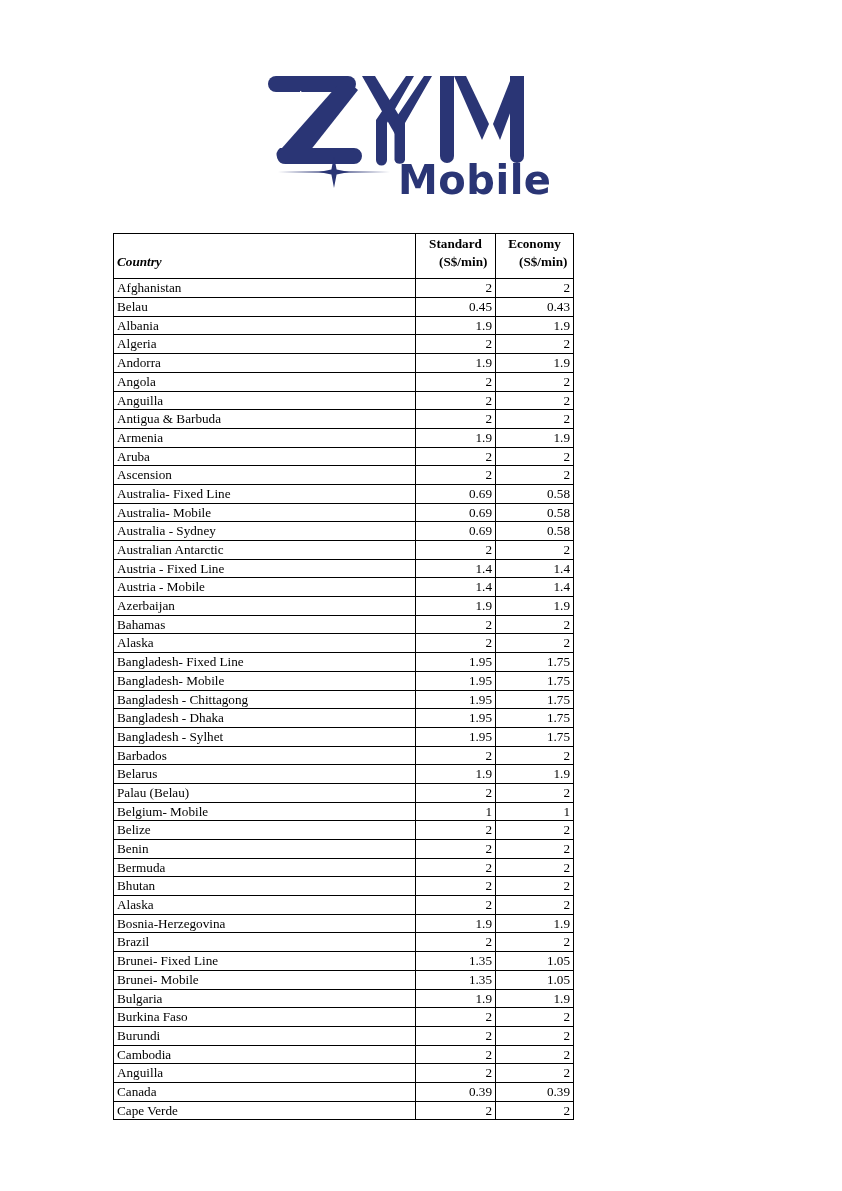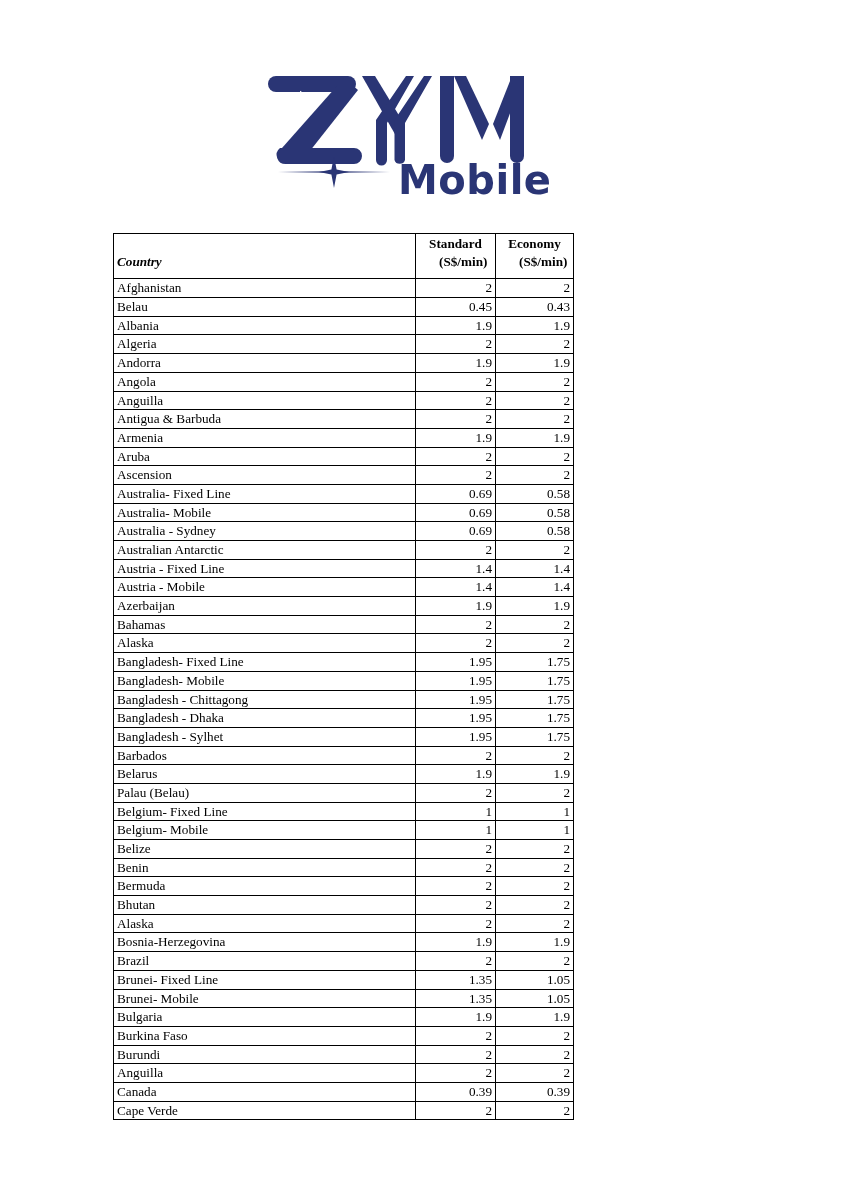--- a/index.html
+++ b/index.html
@@ -306,25 +306,20 @@
           <td class="country">Belarus</td>
           <td class="num">1.9</td>
           <td class="num">1.9</td>
         </tr>
         <tr>
           <td class="country">Palau (Belau)</td>
           <td class="num">2</td>
           <td class="num">2</td>
         </tr>
         <tr>
-          <td class="country">Belgium- Fixed Line</td>
-          <td class="num">1</td>
-          <td class="num">1</td>
-        </tr>
-        <tr>
           <td class="country">Belgium- Mobile</td>
           <td class="num">1</td>
           <td class="num">1</td>
         </tr>
         <tr>
           <td class="country">Belize</td>
           <td class="num">2</td>
           <td class="num">2</td>
         </tr>
         <tr>
@@ -376,20 +371,25 @@
           <td class="country">Burkina Faso</td>
           <td class="num">2</td>
           <td class="num">2</td>
         </tr>
         <tr>
           <td class="country">Burundi</td>
           <td class="num">2</td>
           <td class="num">2</td>
         </tr>
         <tr>
+          <td class="country">Cambodia</td>
+          <td class="num">2</td>
+          <td class="num">2</td>
+        </tr>
+        <tr>
           <td class="country">Anguilla</td>
           <td class="num">2</td>
           <td class="num">2</td>
         </tr>
         <tr>
           <td class="country">Canada</td>
           <td class="num">0.39</td>
           <td class="num">0.39</td>
         </tr>
         <tr>

